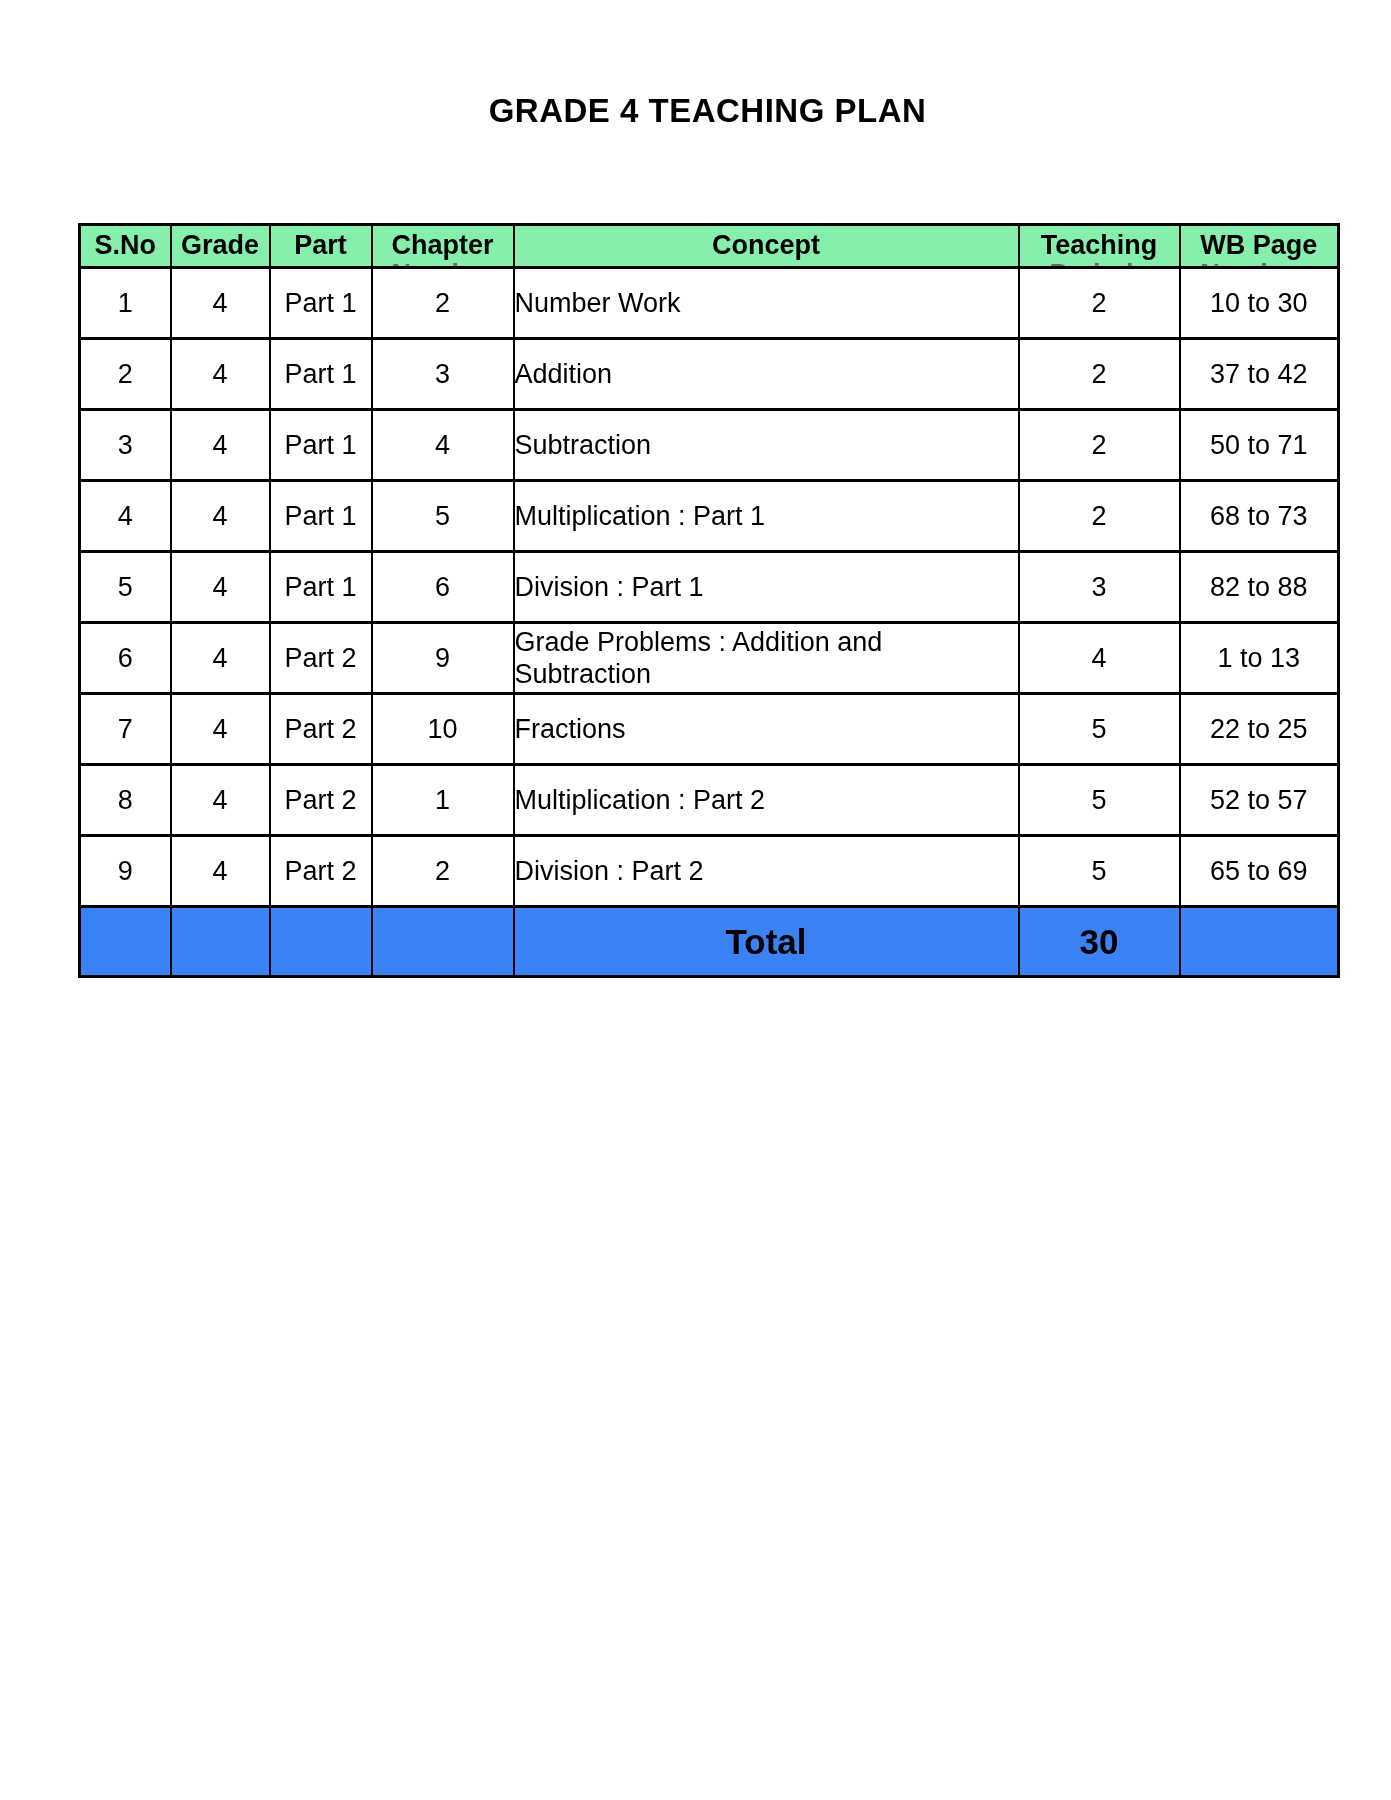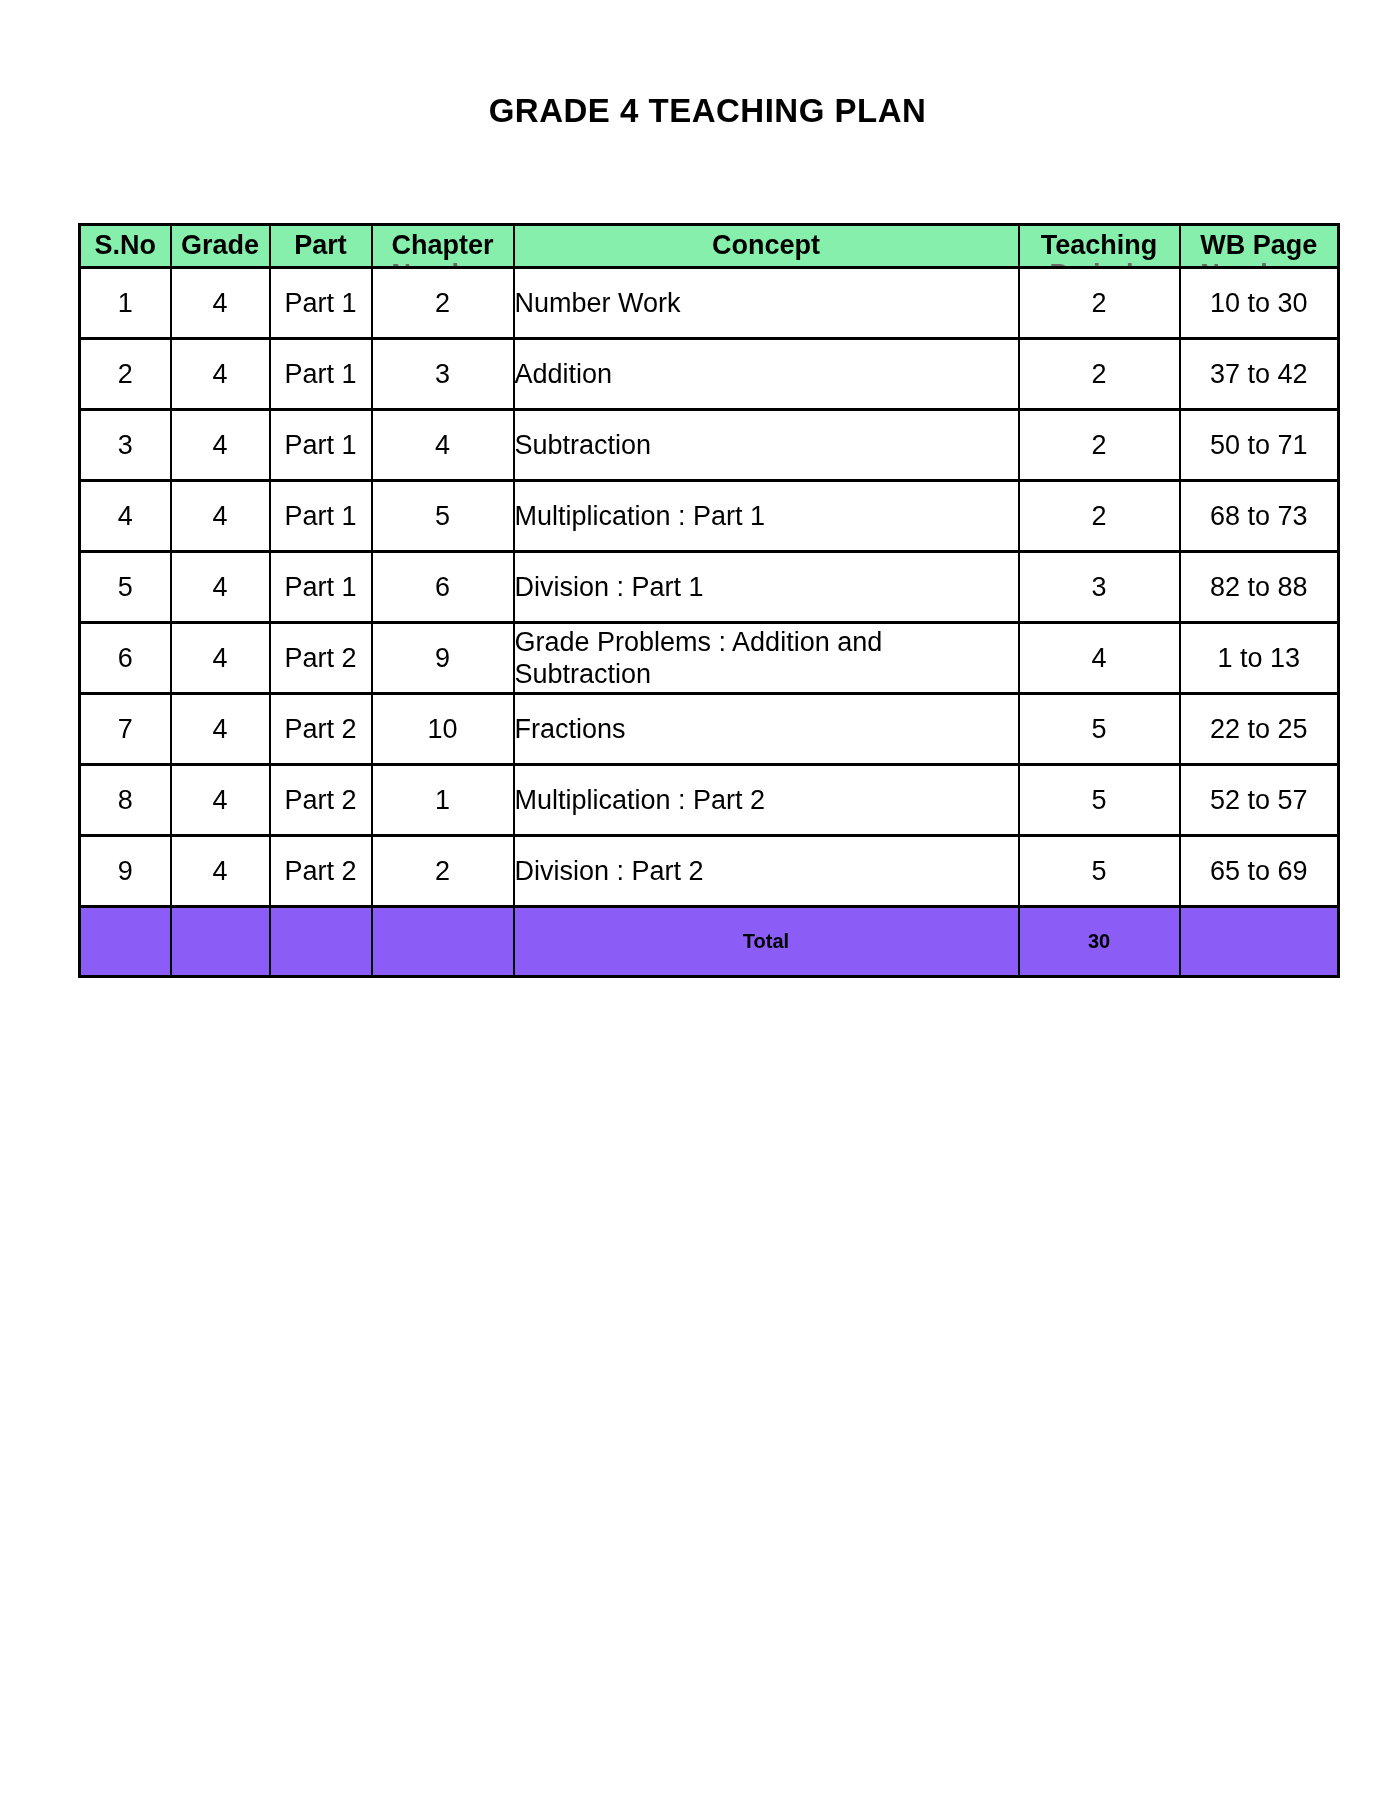--- a/index.html
+++ b/index.html
@@ -91,24 +91,24 @@
     text-align: center;
     vertical-align: middle;
     background: #ffffff;
     line-height: 32px;
   }
   tbody td.cell-concept {
     text-align: left;
   }
   tfoot td {
     height: 67px;
-    font-size: 20px;
+    font-size: 35px;
     text-align: center;
     vertical-align: middle;
-    background: #8b5cf6;
+    background: #3b82f6;
   }
   tfoot td.total-label, tfoot td.total-value {
     font-weight: bold;
   }
 </style>
 </head>
 <body>
 
 <div class="content">
   <h1 class="page-title">GRADE 4 TEACHING PLAN</h1>

